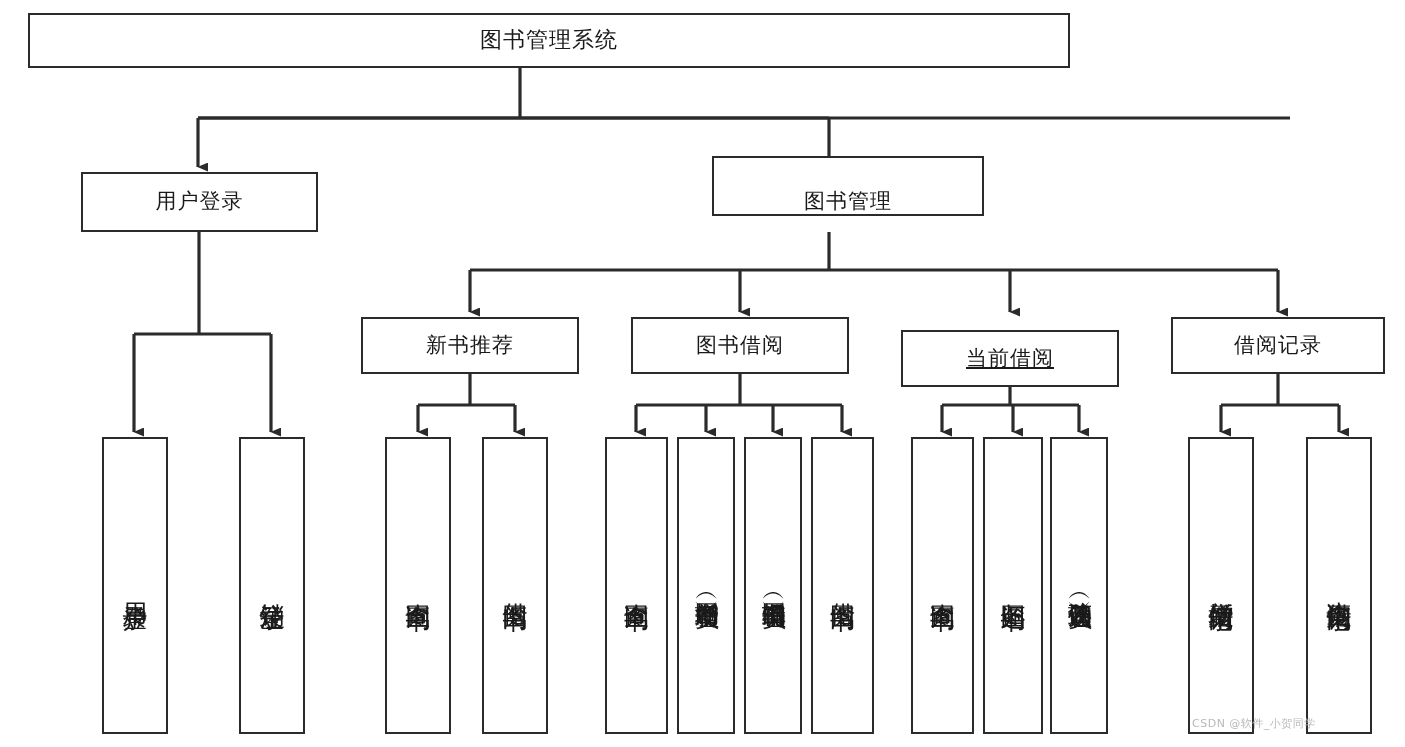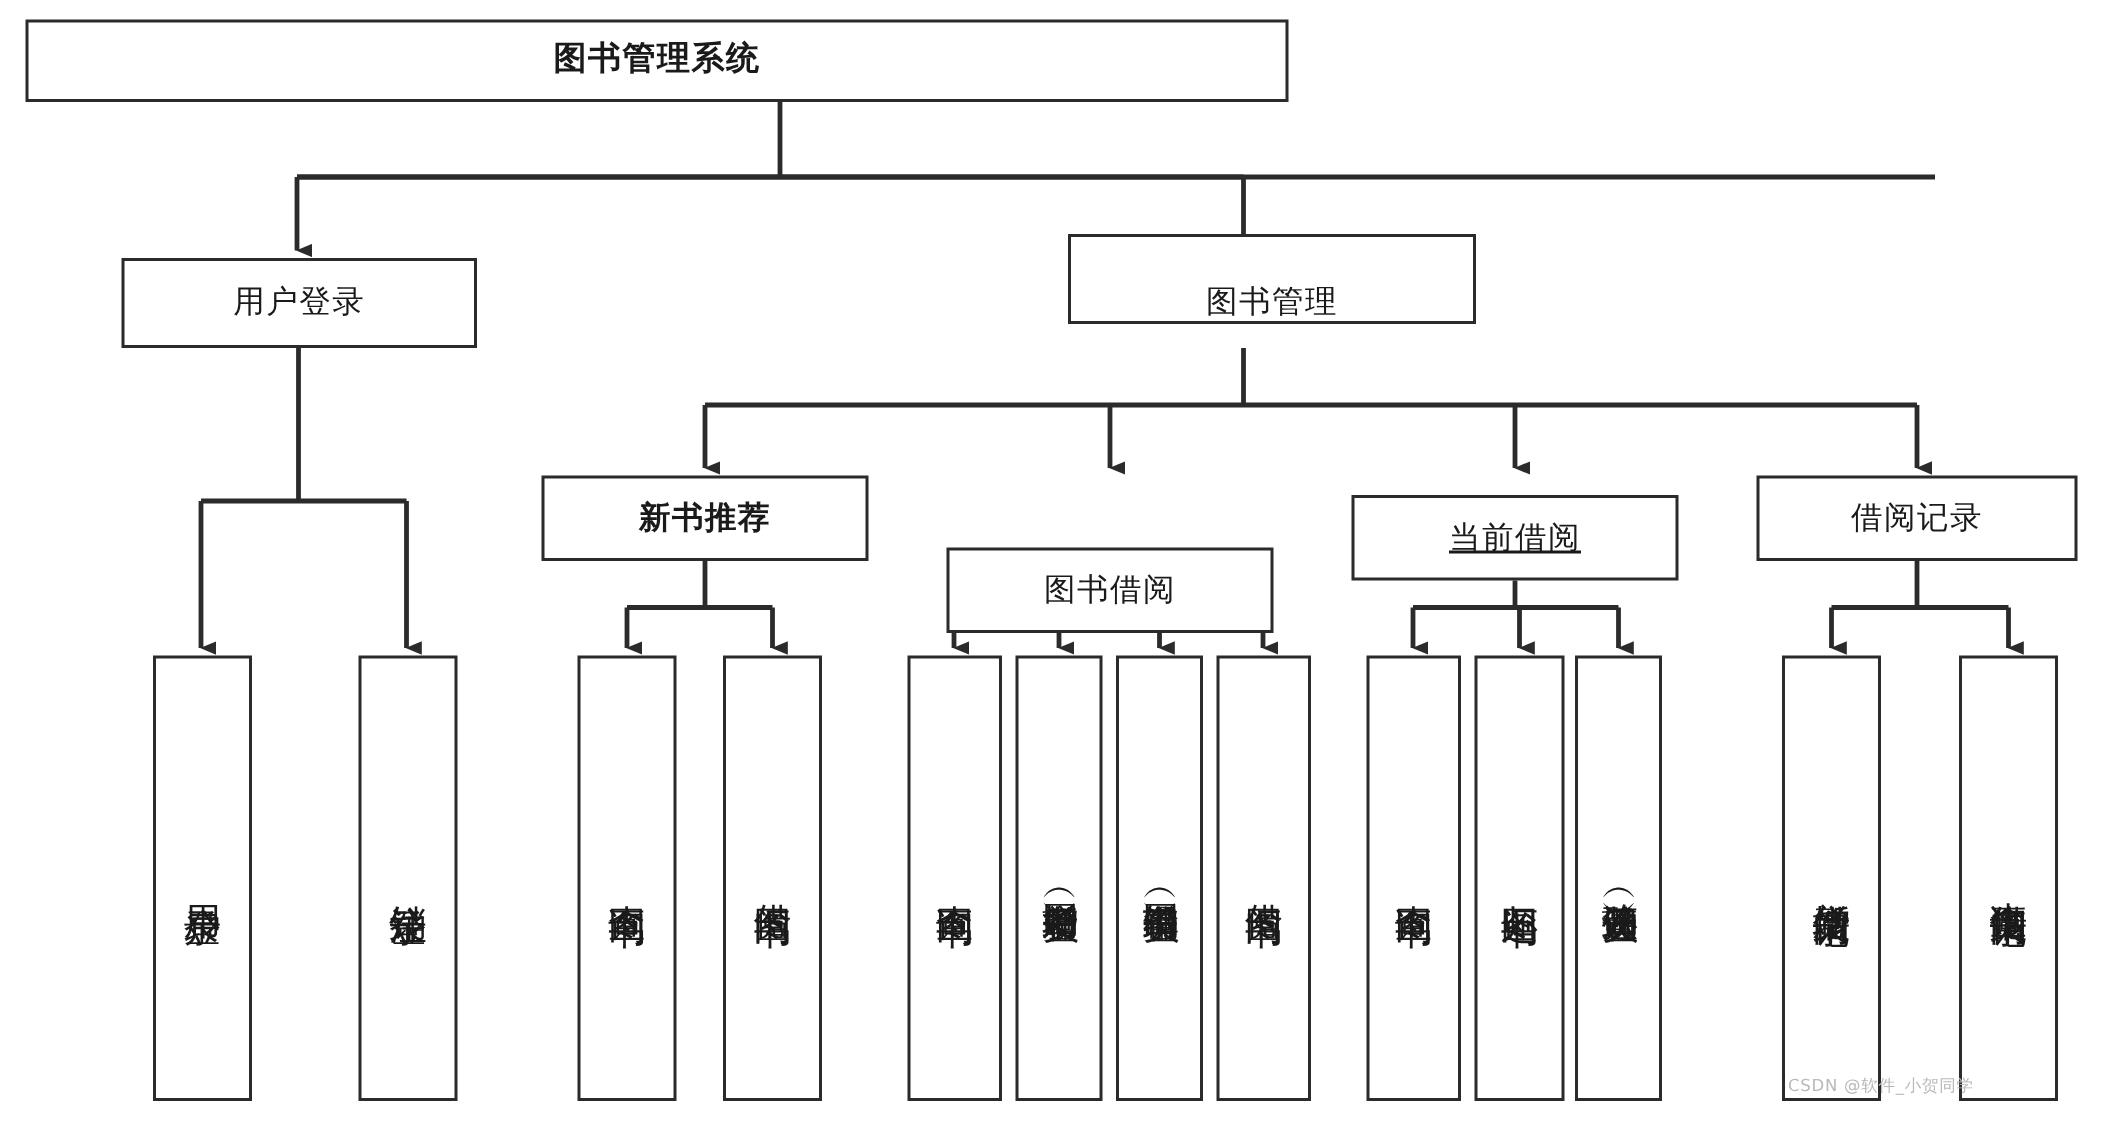--- a/index.html
+++ b/index.html
@@ -118,35 +118,35 @@
       <path d="M1013,405 L1013,432" marker-end="url(#arrowhead)"></path>
       <path d="M1079,405 L1079,432" marker-end="url(#arrowhead)"></path>
 
       <path d="M1278,374 L1278,405"></path>
       <path d="M1221,405 L1339,405"></path>
       <path d="M1221,405 L1221,432" marker-end="url(#arrowhead)"></path>
       <path d="M1339,405 L1339,432" marker-end="url(#arrowhead)"></path>
     </g>
   </svg>
 
-  <div class="node root horiz" style="left: 17px; top: 13px; width: 842px; height: 55px; font-weight: bold;">
+  <div class="node root horiz" style="left: 28px; top: 13px; width: 1042px; height: 55px;">
     <span>图书管理系统</span>
   </div>
 
   <div class="node horiz" style="left: 81px; top: 172px; width: 237px; height: 60px;">
     <span>用户登录</span>
   </div>
   <div class="node horiz" style="left: 712px; top: 156px; width: 272px; height: 60px; align-items: flex-end;">
     <span>图书管理</span>
   </div>
 
-  <div class="node horiz" style="left: 361px; top: 317px; width: 218px; height: 57px; font-weight: bold;">
+  <div class="node horiz" style="left: 361px; top: 317px; width: 218px; height: 57px;">
     <span>新书推荐</span>
   </div>
-  <div class="node horiz" style="left: 631px; top: 317px; width: 218px; height: 57px; margin-top: 48px;">
+  <div class="node horiz" style="left: 631px; top: 317px; width: 218px; height: 57px;">
     <span>图书借阅</span>
   </div>
   <div class="node horiz" style="left: 901px; top: 330px; width: 218px; height: 57px; text-decoration: underline;">
     <span>当前借阅</span>
   </div>
   <div class="node horiz" style="left: 1171px; top: 317px; width: 214px; height: 57px;">
     <span>借阅记录</span>
   </div>
 
   <div class="node leaf" style="left: 102px; top: 437px; width: 66px; height: 297px;">

